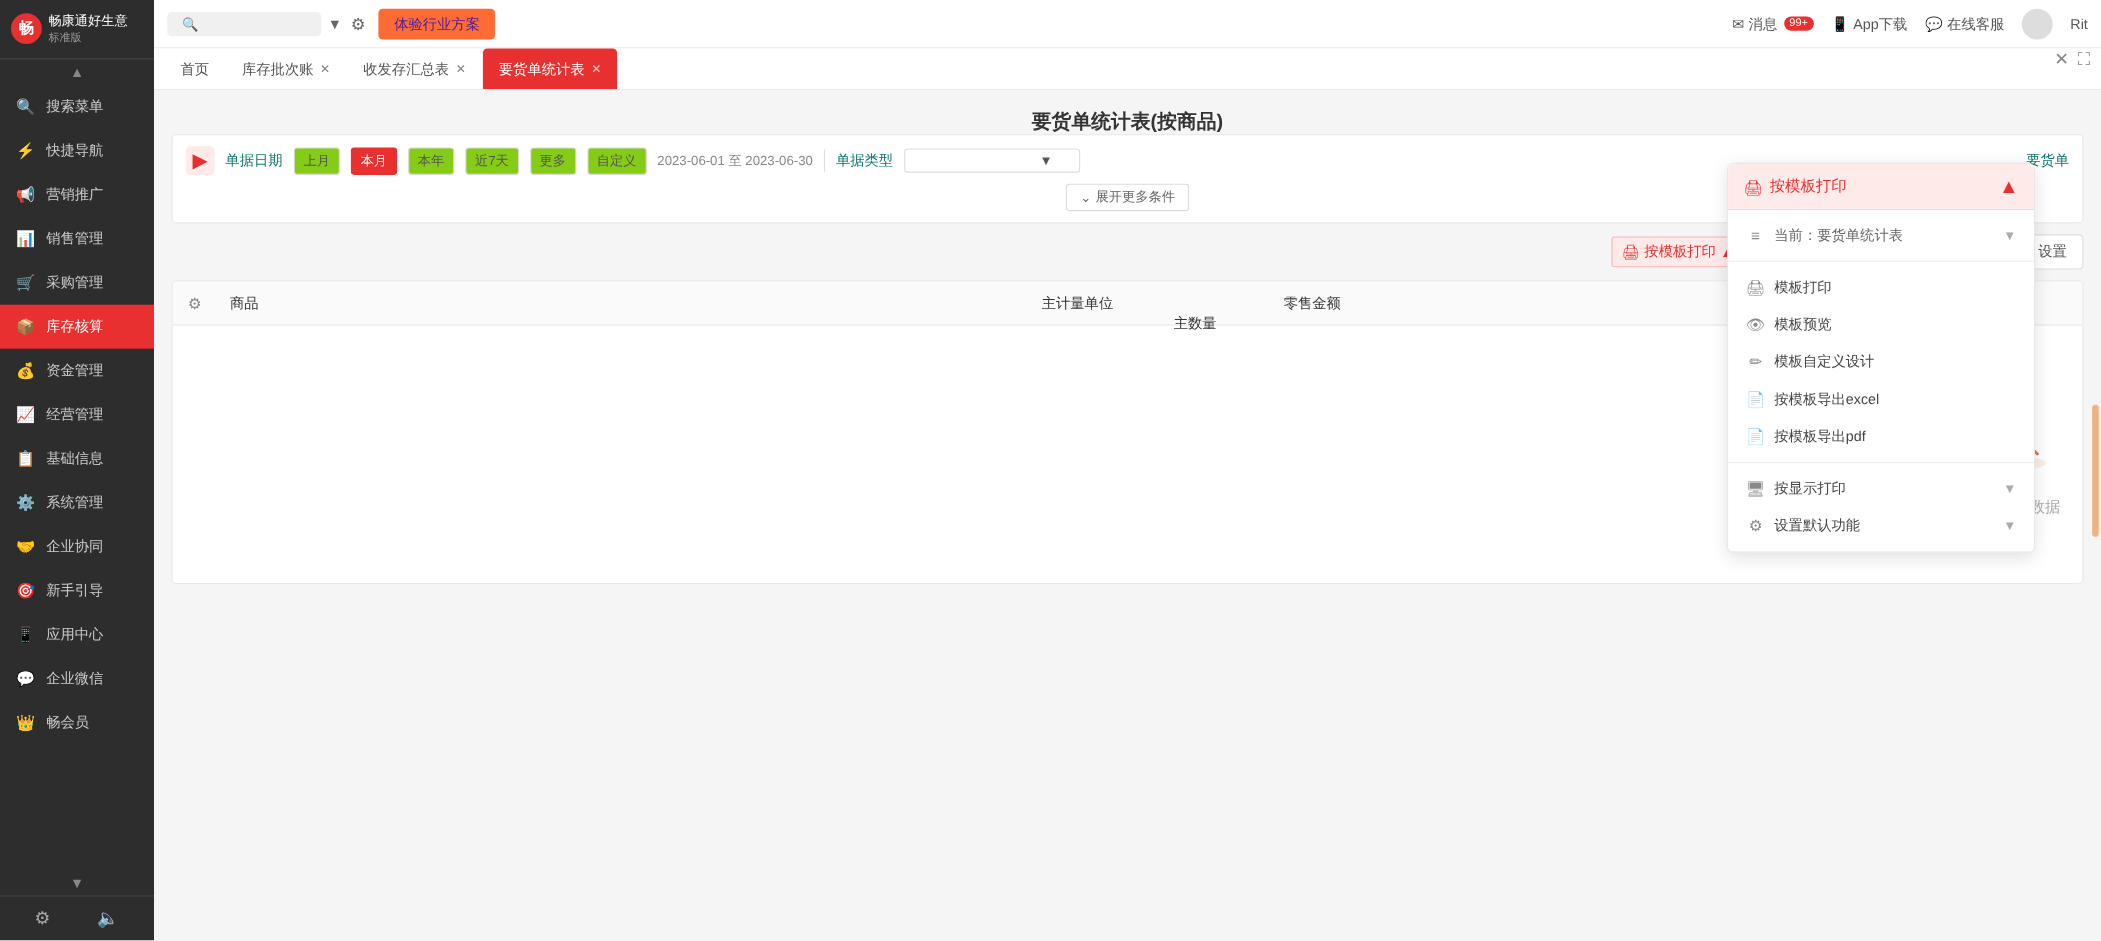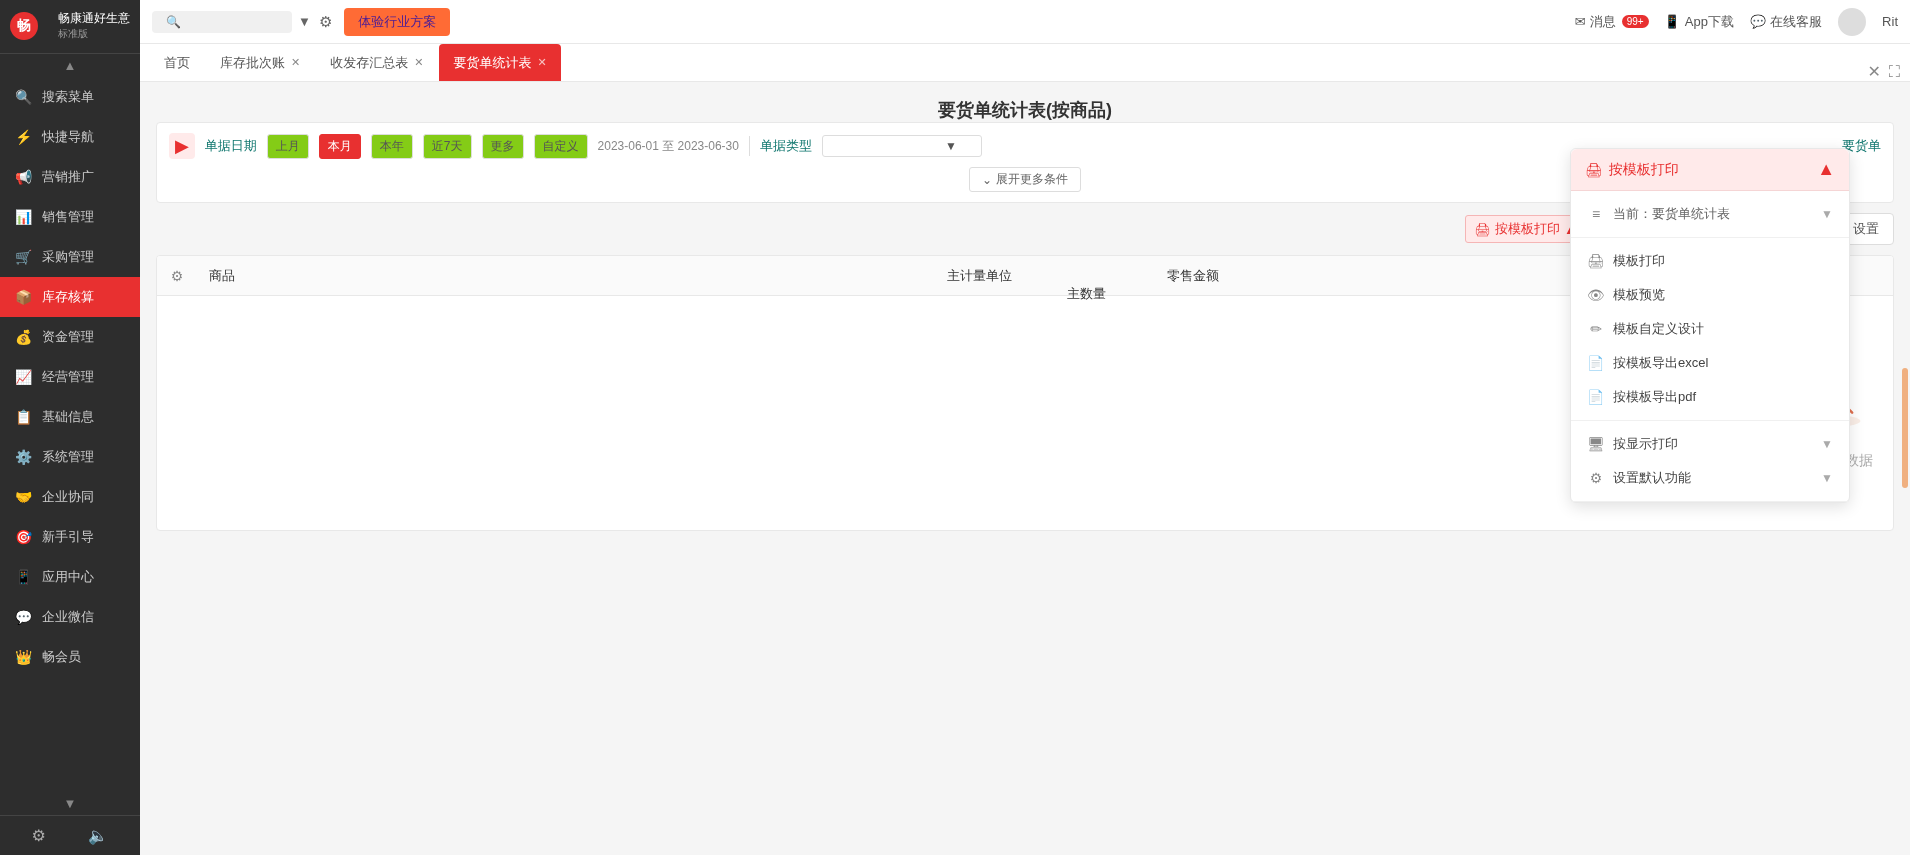--- a/index.html
+++ b/index.html
@@ -28,25 +28,24 @@
       border-radius: 50%;
       display: flex;
       align-items: center;
       justify-content: center;
       color: white;
       font-weight: bold;
       font-size: 14px;
       flex-shrink: 0;
     }
     .sidebar-logo-text {
-      margin-left: 20px;
+      margin-left: 6px;
       font-size: 12px;
       color: #fff;
       line-height: 1.3;
-      font-family: Liberation Mono, monospace;
     }
     .sidebar-logo-text .sub {
       font-size: 10px;
       color: #999;
     }
     .sidebar-nav {
       flex: 1;
       overflow-y: auto;
     }
     .sidebar-nav::-webkit-scrollbar { width: 4px; }
@@ -171,21 +170,21 @@
     .topbar-username {
       color: #555;
       font-size: 13px;
     }
 
     
     .tabbar {
       background: #fff;
       border-bottom: 1px solid #e8e8e8;
       display: flex;
-      align-items: flex-end;
+      align-items: flex-start;
       padding: 0 10px;
       height: 38px;
       flex-shrink: 0;
       gap: 2px;
     }
     .tab {
       display: flex;
       align-items: center;
       padding: 6px 14px;
       font-size: 13px;

